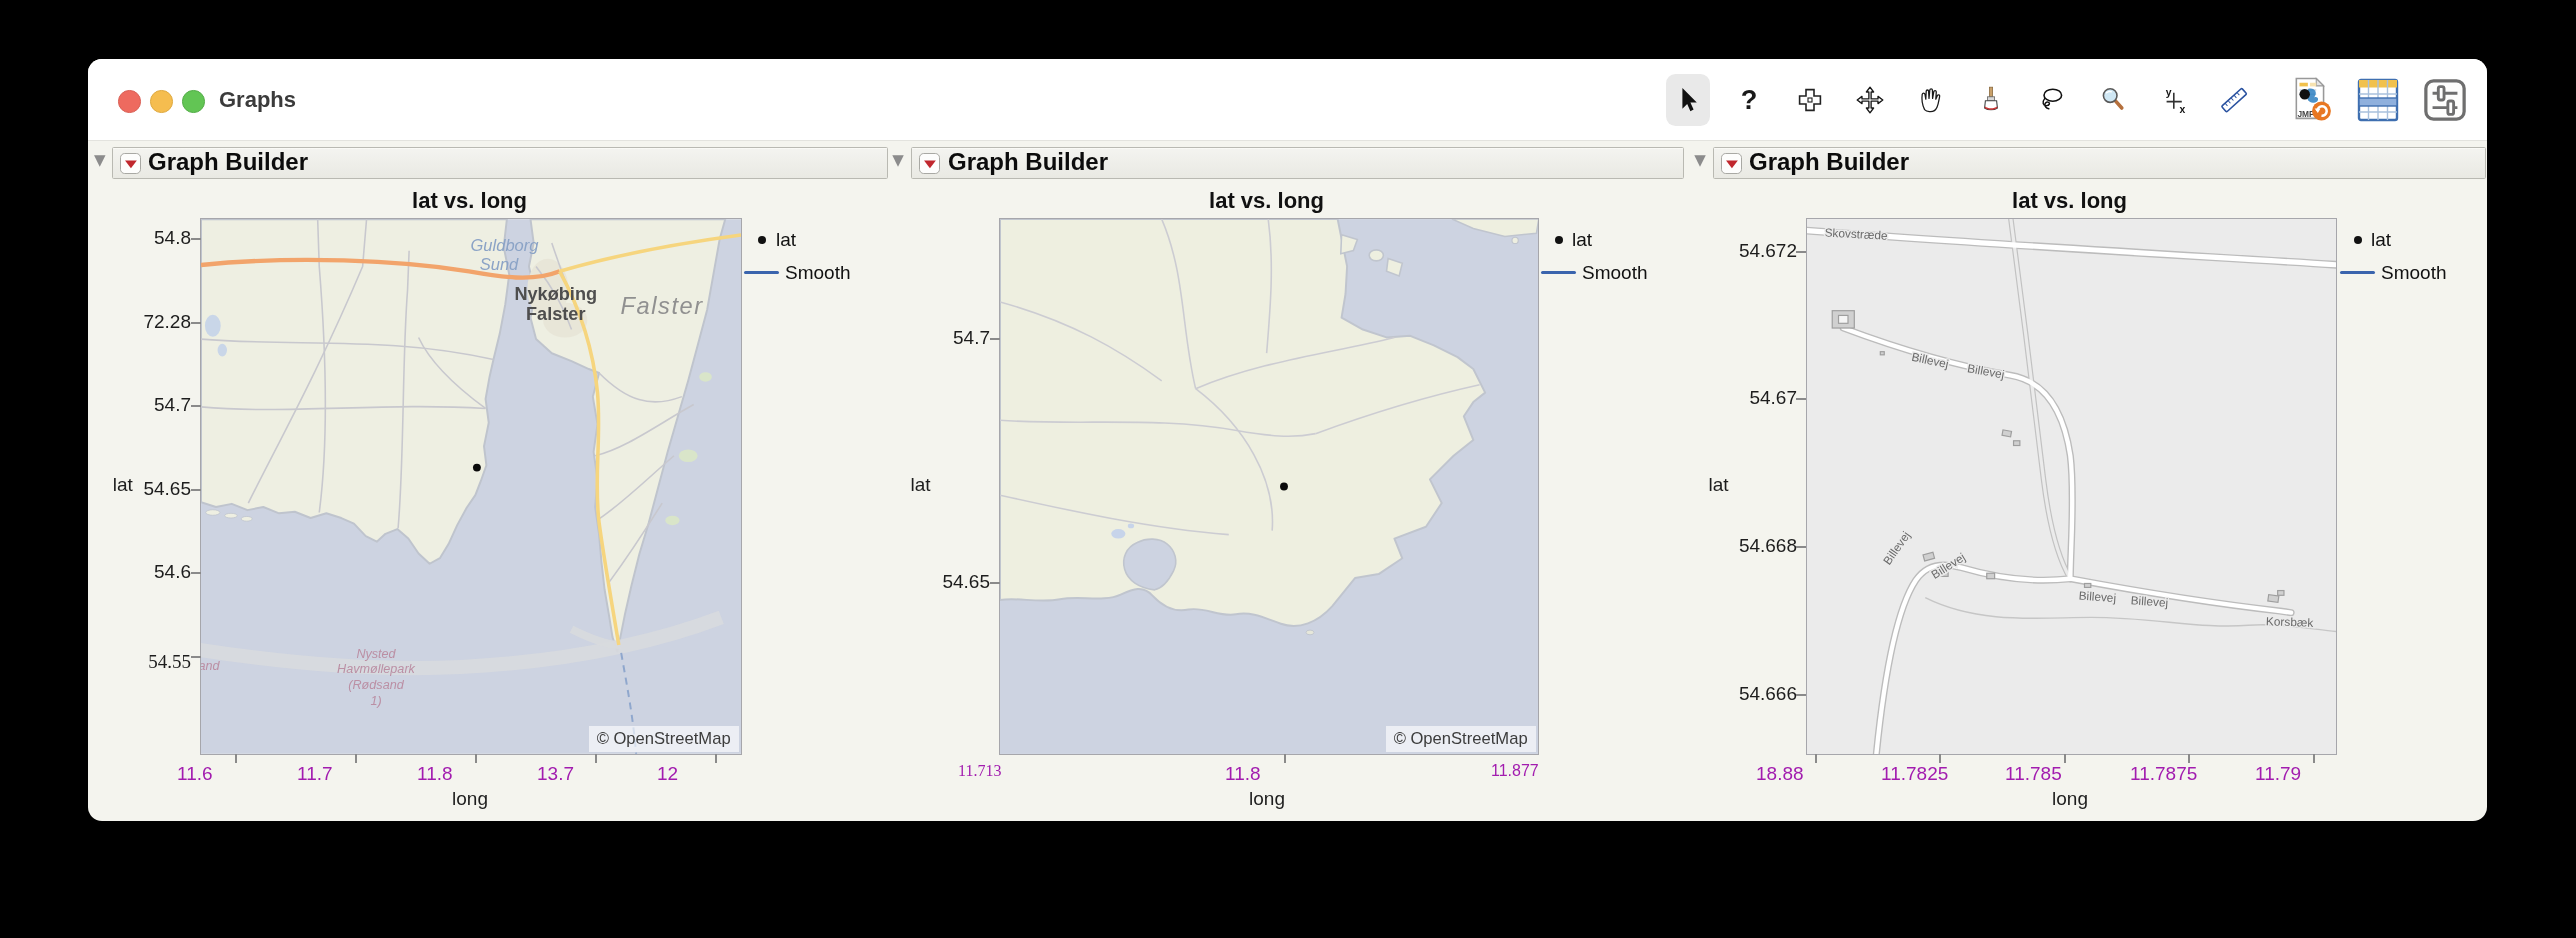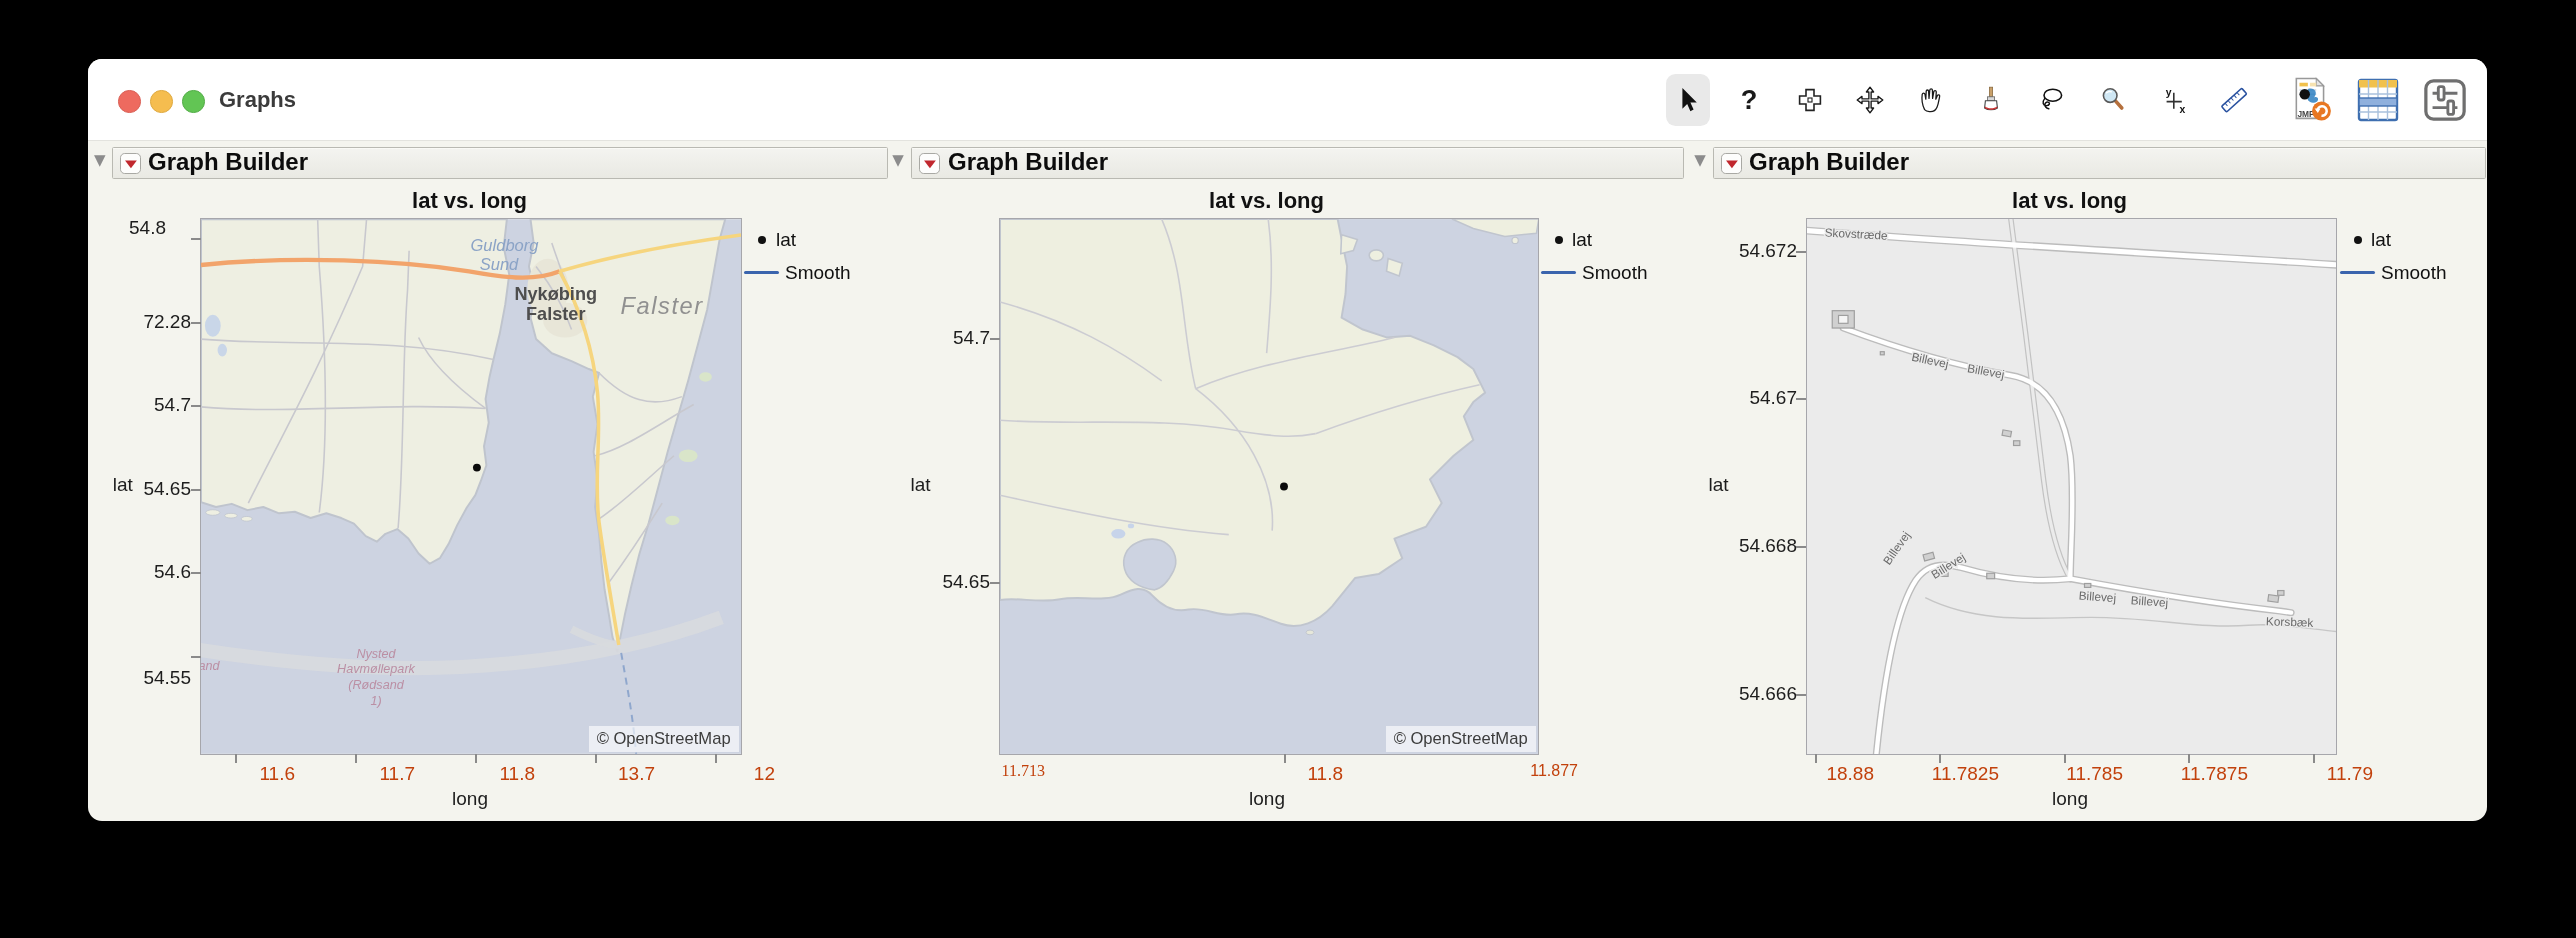--- a/index.html
+++ b/index.html
@@ -22,21 +22,21 @@
   .hdr{position:absolute;height:32px;background:linear-gradient(#f4f4f0,#e9e9e3);
        border:0.8px solid #b9b9b2;border-radius:1.6px;box-sizing:border-box;box-shadow:inset 0 0.8px 0 #fbfbf8;}
   .redbtn{position:absolute;width:21px;height:21px;background:#fdfdfc;border:1.6px solid #a9a9a4;border-radius:4.7px;
           display:flex;align-items:center;justify-content:center;box-sizing:border-box;}
   .redbtn span{font-size:10.3px;color:#c0272d;transform:scaleX(1.5);font-family:"DejaVu Sans",sans-serif;line-height:1;}
   .hdr-label{position:absolute;height:32px;line-height:30px;font-size:24px;font-weight:bold;color:#0c0c0c;}
   .chart-title{position:absolute;width:315px;text-align:center;font-size:22px;font-weight:bold;color:#111;}
   .plot{position:absolute;border:0.8px solid #a6a6ab;box-sizing:content-box;background:#e9e9e9;}
   .tick-y{position:absolute;width:87px;text-align:right;font-size:19px;color:#1d1d1d;}
   .ymark{position:absolute;width:9.5px;height:1.6px;background:#8a8a8a;}
-  .tick-x{position:absolute;width:118px;text-align:right;font-size:19px;color:#c2410c;}
+  .tick-x{position:absolute;width:118px;text-align:left;font-size:19px;color:#a21caf;}
   .tick-x.minmax{width:87px;font-size:16px;}
   .xmark{position:absolute;width:1.6px;height:8.7px;background:#8a8a8a;}
   .axis-lab{position:absolute;width:158px;text-align:center;font-size:19px;color:#1d1d1d;}
   .ylab{width:79px;}
   .leg-dot{position:absolute;width:8px;height:8px;border-radius:50%;background:#111;}
   .leg-text{position:absolute;font-size:19px;color:#111;line-height:24px;}
   .leg-line{position:absolute;width:35px;height:3.2px;border-radius:1.6px;}
   .attrib{position:absolute;background:rgba(255,255,255,.62);color:#3c3c3c;font-size:16.6px;
           line-height:26px;padding:0 8px;white-space:nowrap;}
   svg text{font-family:"Liberation Sans",sans-serif;}
@@ -222,26 +222,26 @@
         <text x="222" y="576">Havmøllepark</text>
         <text x="222" y="596">(Rødsand</text>
         <text x="222" y="616">1)</text>
         <text x="10" y="572">and</text>
       </g>
       <circle cx="350" cy="315" r="5" fill="#0b0b0b"></circle>
     </svg>
     <div class="attrib" style="right:2.4px;bottom:2.4px;">© OpenStreetMap</div>
   </div>
 
-  <div class="tick-y" style="left:16px;top:158px;text-align:center;">54.8</div>
+  <div class="tick-y" style="left:16px;top:168px;">54.8</div>
   <div class="tick-y" style="left:16px;top:252px;">72.28</div>
   <div class="tick-y" style="left:16px;top:335px;">54.7</div>
   <div class="tick-y" style="left:16px;top:419px;">54.65</div>
   <div class="tick-y" style="left:16px;top:502px;">54.6</div>
-  <div class="tick-y" style="left:16px;top:608px;">54.55</div>
+  <div class="tick-y" style="left:16px;top:592px;font-family:Liberation Serif, serif;">54.55</div>
   <div class="ymark" style="left:103px;top:179px;"></div>
       <div class="ymark" style="left:103px;top:263px;"></div>
   <div class="ymark" style="left:103px;top:346px;"></div>
       <div class="ymark" style="left:103px;top:430px;"></div>
   <div class="ymark" style="left:103px;top:513px;"></div>
       <div class="ymark" style="left:103px;top:597px;"></div>
   <div class="axis-lab ylab" style="left:-4.7px;top:415px;">lat</div>
 
   <div class="xmark" style="left:147px;top:695px;"></div>
       <div class="xmark" style="left:267px;top:695px;"></div>

